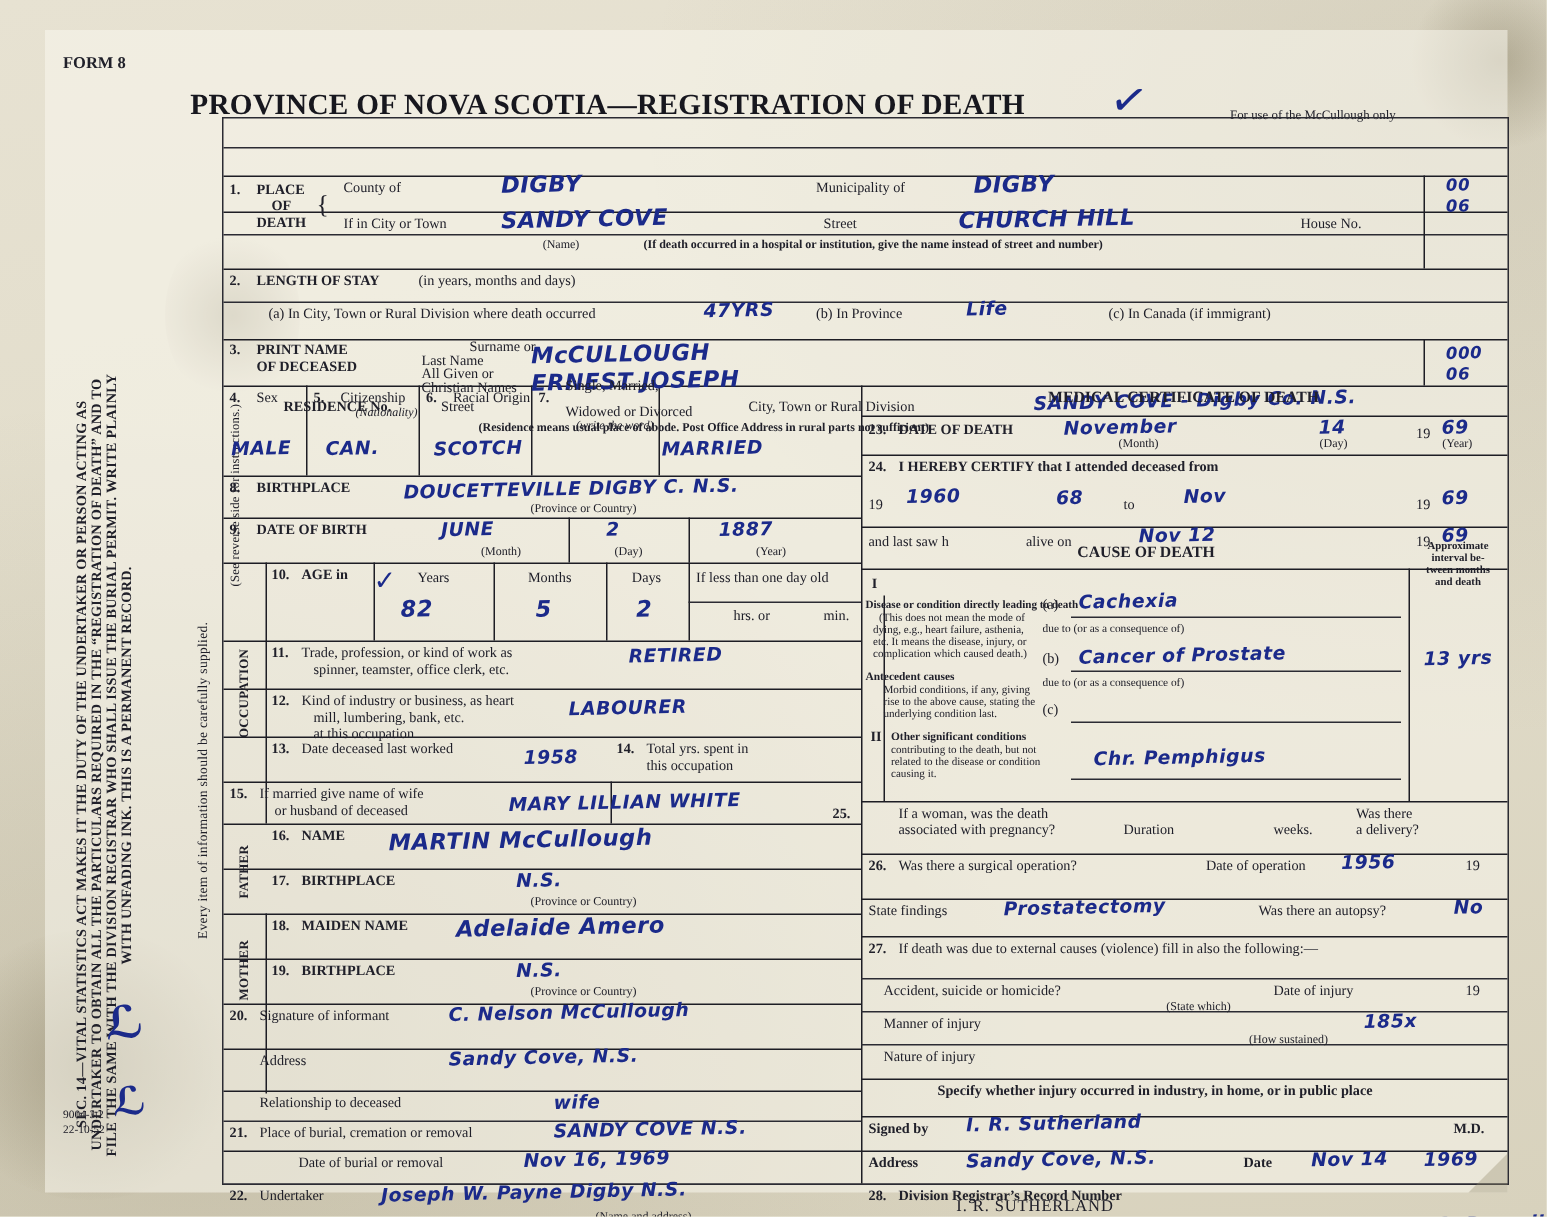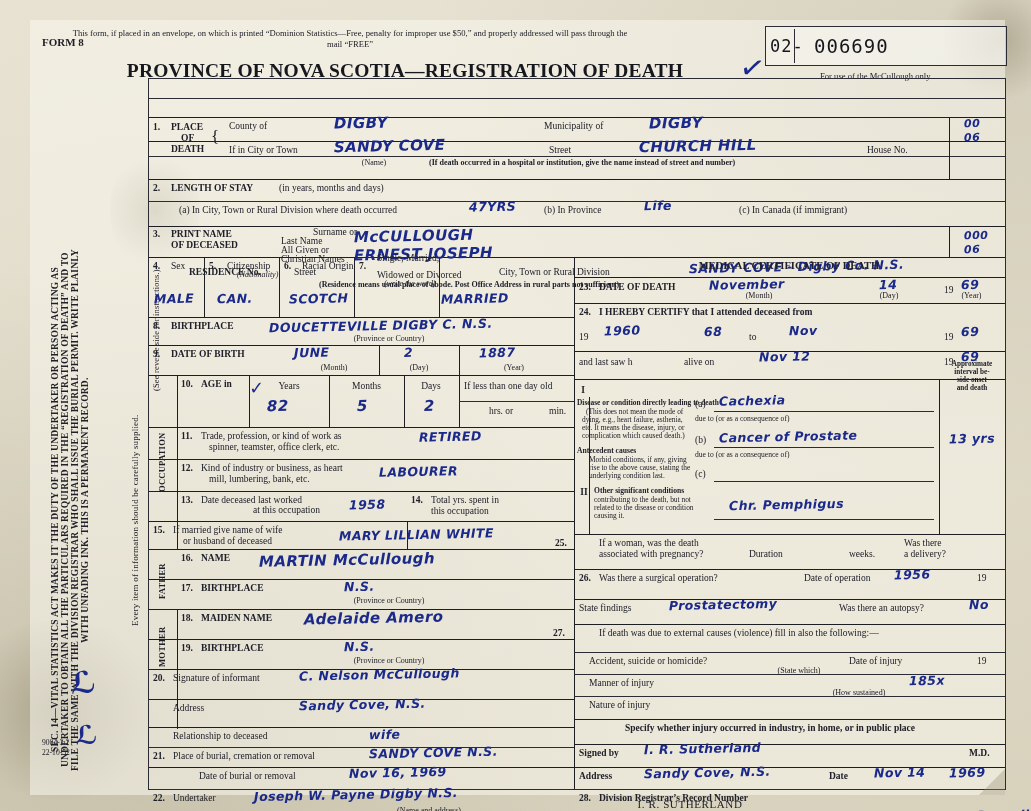--- a/index.html
+++ b/index.html
@@ -98,31 +98,25 @@
 <div class="page">
 
   <div class="stain" style="left:-40px;top:620px;width:200px;height:180px;"></div>
   <div class="stain" style="left:110px;top:150px;width:90px;height:120px;"></div>
   <div class="stain" style="left:940px;top:-20px;width:120px;height:120px;"></div>
 
   <div class="form">
 
     <div class="t b" style="left:12px;top:16px;font-size:11px;">FORM 8</div>
 
-    <div class="note" style="left:40px;top:8px;width:560px;">This form, if placed in an envelope, on which is printed “Dominion Statistics—Free, penalty for improper use $50,” and properly addressed will pass through the mail “FREE”</div>
 
     <div class="title" style="left:20px;top:40px;width:710px;">PROVINCE OF NOVA SCOTIA—REGISTRATION OF DEATH</div>
 
     <div class="check" style="left:710px;top:30px;">✓</div>
 
-    <div class="numbox" style="left:735px;top:6px;width:240px;height:38px;">
-      <div class="d"></div>
-      <div class="stamp" style="left:4px;top:9px;font-size:17px;">02-</div>
-      <div class="stamp" style="left:48px;top:8px;">006690</div>
-    </div>
     <div class="t" style="left:790px;top:52px;font-size:8.6px;">For use of the McCullough only</div>
 
     <div class="vert" style="left:20px;top:225px;height:530px;width:16px;">SEC. 14—VITAL STATISTICS ACT MAKES IT THE DUTY OF THE UNDERTAKER OR PERSON ACTING AS UNDERTAKER TO OBTAIN ALL THE PARTICULARS REQUIRED IN THE “REGISTRATION OF DEATH” AND TO FILE THE SAME WITH THE DIVISION REGISTRAR WHO SHALL ISSUE THE BURIAL PERMIT. WRITE PLAINLY WITH UNFADING INK.  THIS IS A PERMANENT RECORD.</div>
     <div class="vert n" style="left:100px;top:300px;height:400px;width:14px;font-size:9px;">Every item of information should be carefully supplied.</div>
     <div class="vert n" style="left:122px;top:215px;height:190px;width:12px;font-size:8.4px;">(See reverse side for instructions.)</div>
 
     <div class="smallprint" style="left:12px;top:718px;">9004-3.2</div>
     <div class="smallprint" style="left:12px;top:728px;">22-10-52</div>
 
     <div class="hand lg" style="left:40px;top:645px;font-size:30px;transform:rotate(-6deg);">ℒ</div>
@@ -298,21 +292,21 @@
       <div class="t" style="left:60px;top:363px;">spinner, teamster, office clerk, etc.</div>
       <div class="hand sm" style="left:270px;top:350px;">RETIRED</div>
 
       <div class="t b" style="left:32px;top:384px;">12.</div>
       <div class="t" style="left:52px;top:384px;">Kind of industry or business, as heart</div>
       <div class="t" style="left:60px;top:395px;">mill, lumbering, bank, etc.</div>
       <div class="hand sm" style="left:230px;top:385px;">LABOURER</div>
 
       <div class="t b" style="left:32px;top:416px;">13.</div>
       <div class="t" style="left:52px;top:416px;">Date deceased last worked</div>
-      <div class="t" style="left:60px;top:426px;margin-left:44px;">at this occupation</div>
+      <div class="t" style="left:60px;top:406px;">at this occupation</div>
       <div class="hand sm" style="left:200px;top:418px;">1958</div>
       <div class="t b" style="left:262px;top:416px;">14.</div>
       <div class="t" style="left:282px;top:416px;">Total yrs. spent in</div>
       <div class="t" style="left:282px;top:427px;">this occupation</div>
 
       <div class="t b" style="left:4px;top:446px;">15.</div>
       <div class="t" style="left:24px;top:446px;">If married give name of wife</div>
       <div class="t" style="left:34px;top:457px;">or husband of deceased</div>
       <div class="hand sm" style="left:190px;top:448px;">MARY LILLIAN WHITE</div>
 
@@ -373,23 +367,24 @@
       <div class="t" style="left:600px;top:253px;">to</div>
       <div class="hand sm" style="left:640px;top:244px;">Nov</div>
       <div class="t" style="left:795px;top:253px;">19</div>
       <div class="hand sm" style="left:812px;top:245px;">69</div>
       <div class="t" style="left:430px;top:278px;">and last saw h</div>
       <div class="t" style="left:535px;top:278px;">alive on</div>
       <div class="hand sm" style="left:610px;top:270px;">Nov 12</div>
       <div class="t" style="left:795px;top:278px;">19</div>
       <div class="hand sm" style="left:812px;top:270px;">69</div>
 
+      <div class="t b c" style="left:440px;top:284px;width:350px;font-size:10.5px;">CAUSE OF DEATH</div>
       <div class="t b c" style="left:792px;top:281px;width:62px;font-size:7.2px;">Approximate</div>
       <div class="t b c" style="left:792px;top:289px;width:62px;font-size:7.2px;">interval be-</div>
-      <div class="t b c" style="left:792px;top:297px;width:62px;font-size:7.2px;">side onset</div>
+      <div class="t b c" style="left:792px;top:297px;width:62px;font-size:7.2px;">tween months</div>
       <div class="t b c" style="left:792px;top:305px;width:62px;font-size:7.2px;">and death</div>
 
       <div class="t b c" style="left:428px;top:306px;width:12px;">I</div>
       <div class="t b" style="left:428px;top:320px;font-size:7.4px;">Disease or condition directly leading to death</div>
       <div class="t" style="left:437px;top:329px;font-size:7.4px;">(This does not mean the mode of</div>
       <div class="t" style="left:433px;top:337px;font-size:7.4px;">dying, e.g., heart failure, asthenia,</div>
       <div class="t" style="left:433px;top:345px;font-size:7.4px;">etc. It means the disease, injury, or</div>
       <div class="t" style="left:433px;top:353px;font-size:7.4px;">complication which caused death.)</div>
 
       <div class="t" style="left:546px;top:320px;">(a)</div>
@@ -429,21 +424,21 @@
       <div class="t b" style="left:430px;top:494px;text-align:right;">26.</div>
       <div class="t" style="left:450px;top:494px;">Was there a surgical operation?</div>
       <div class="t" style="left:655px;top:494px;">Date of operation</div>
       <div class="hand sm" style="left:745px;top:488px;">1956</div>
       <div class="t" style="left:828px;top:494px;">19</div>
       <div class="t" style="left:430px;top:524px;">State findings</div>
       <div class="hand sm" style="left:520px;top:518px;">Prostatectomy</div>
       <div class="t" style="left:690px;top:524px;">Was there an autopsy?</div>
       <div class="hand sm" style="left:820px;top:518px;">No</div>
 
-      <div class="t b" style="left:404px;top:549px;">27.</div>
+      <div class="t b" style="left:430px;top:549px;">27.</div>
       <div class="t" style="left:450px;top:549px;">If death was due to external causes (violence) fill in also the following:—</div>
       <div class="t" style="left:440px;top:577px;">Accident, suicide or homicide?</div>
       <div class="t u c" style="left:610px;top:588px;width:80px;">(State which)</div>
       <div class="t" style="left:700px;top:577px;">Date of injury</div>
       <div class="t" style="left:828px;top:577px;">19</div>
       <div class="t" style="left:440px;top:599px;">Manner of injury</div>
       <div class="hand sm" style="left:760px;top:594px;">185x</div>
       <div class="t u c" style="left:660px;top:610px;width:100px;">(How sustained)</div>
       <div class="t" style="left:440px;top:621px;">Nature of injury</div>
       <div class="t b" style="left:440px;top:644px;margin-left:36px;">Specify whether injury occurred in industry, in home, or in public place</div>

